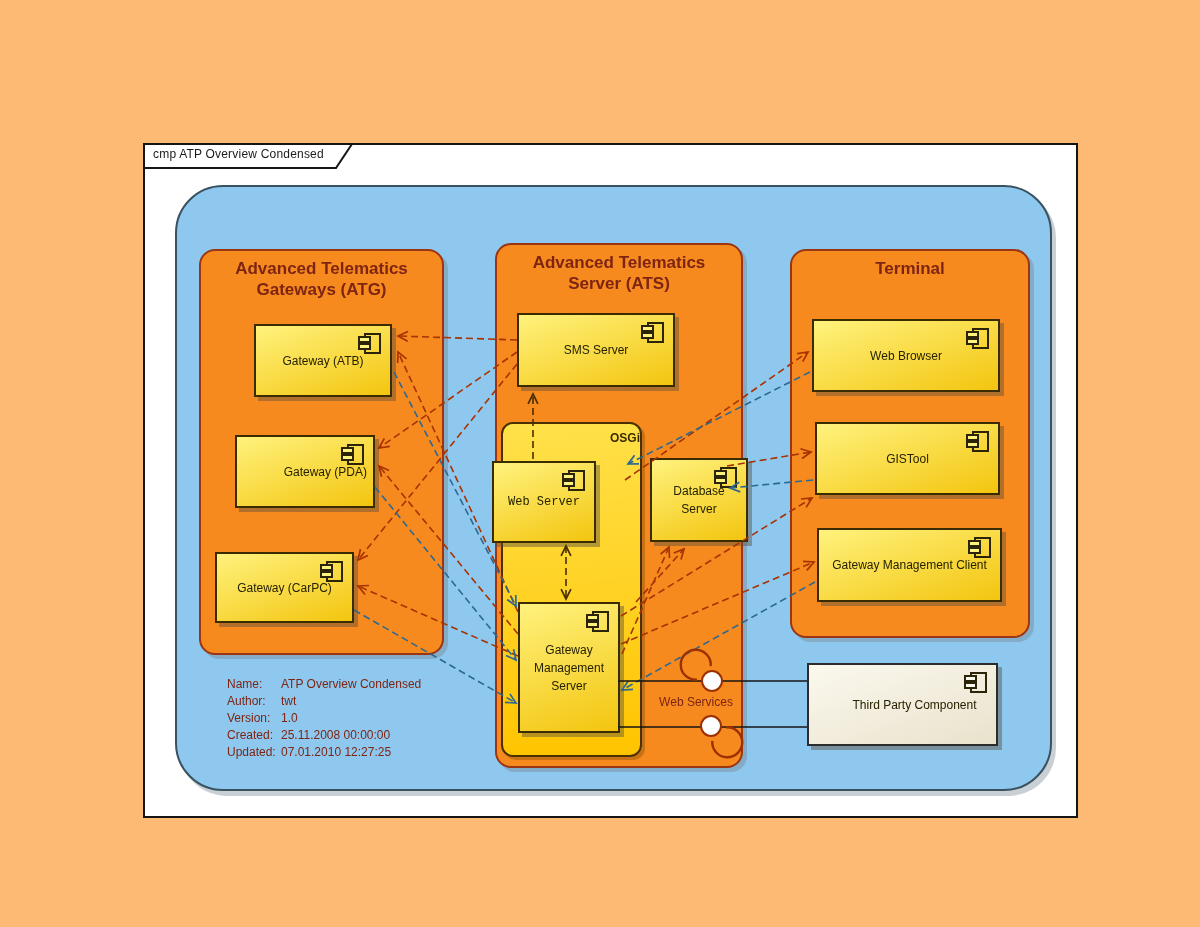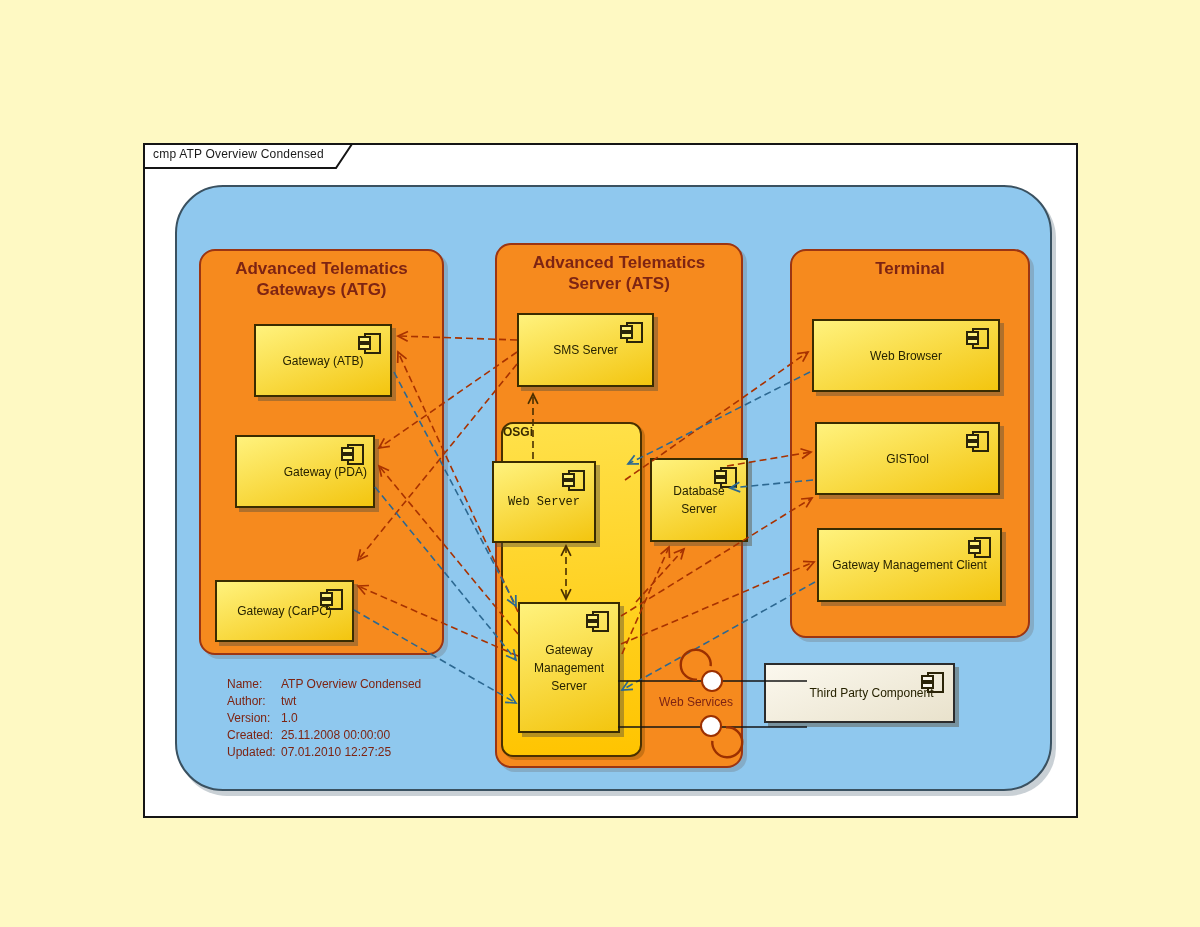--- a/index.html
+++ b/index.html
@@ -1,16 +1,16 @@
 <!DOCTYPE html>
 <html style="--orange: #f68a1e; --platform_blue: #8fc8ee; --component_yellow_light: #fff27d; --component_yellow_deep: #f3c50f; --osgi_yellow_light: #ffe14a; --osgi_yellow_deep: #ffc400; --cream_light: #fbf8ee; --cream_deep: #e9e2cc; --group_border: #9c3512; --title_red: #7d2413; --red_arrow: #a83200; --blue_arrow: #2c6891; --dark_arrow: #4a2f00; --interface_ring: #9c3000;"><head>
 <meta charset="utf-8">
 <style>
   html,body{margin:0;padding:0;background:#fff;}
-  .canvas{position:relative;width:1200px;height:927px;background:#fef9c3;overflow:hidden;
+  .canvas{position:relative;width:1200px;height:927px;background:#fdba74;overflow:hidden;
           font-family:"Liberation Sans","DejaVu Sans",sans-serif;}
 
   
   .frame{position:absolute;left:143px;top:143px;width:931px;height:671px;
          border:2px solid #151515;background:#fff;z-index:0;}
   .frame-tab-label{position:absolute;left:153px;top:147px;width:190px;height:18px;
          font-size:12px;color:#1a1a1a;letter-spacing:.2px;z-index:2;}
 
   
   .platform{position:absolute;left:175px;top:185px;width:873px;height:602px;
@@ -26,21 +26,21 @@
   .group-title{padding:7px 18px 0;text-align:center;font-size:17px;font-weight:bold;
          line-height:1.25;color:var(--title_red,#7d2413);}
   #group-atg{left:199px;top:249px;width:241px;height:402px;}
   #group-ats{left:495px;top:243px;width:244px;height:521px;}
   #group-terminal{left:790px;top:249px;width:236px;height:385px;}
 
   
   .osgi{position:absolute;left:501px;top:422px;width:137px;height:331px;
         background:linear-gradient(175deg,var(--osgi_yellow_light,#ffe14a),var(--osgi_yellow_deep,#ffc400));
         border:2px solid #4a3000;border-radius:12px;box-shadow:3px 3px 0 rgba(120,70,0,.35);z-index:3;}
-  .osgi-label{padding-top:1px;text-align:left;font-size:12px;font-weight:bold;color:#3a2a00;}
+  .osgi-label{padding-top:7px;text-align:right;font-size:12px;font-weight:bold;color:#3a2a00;}
 
   
   .node{position:absolute;display:flex;align-items:center;justify-content:center;
         background:linear-gradient(160deg,var(--component_yellow_light,#fff27d),var(--component_yellow_deep,#f3c50f));
         border:2px solid #3a2c00;box-shadow:4px 4px 0 rgba(90,80,60,.45);z-index:4;
         font-size:12px;color:#262200;text-align:center;line-height:1.5;padding:2px 6px;box-sizing:border-box;}
   .node.cream{background:linear-gradient(160deg,var(--cream_light,#fbf8ee),var(--cream_deep,#e9e2cc));
         border-color:#2c2c2c;}
   .nlabel{display:block;}
 
@@ -92,25 +92,25 @@
 
   <div id="nodes">
       <div class="node" style="left: 254px; top: 324px; width: 138px; height: 73px;">
         <span class="cicon"></span>
         <span class="nlabel">Gateway (ATB)</span>
       </div>
       <div class="node" style="left: 235px; top: 435px; width: 140px; height: 73px; justify-content: flex-end;">
         <span class="cicon"></span>
         <span class="nlabel">Gateway (PDA)</span>
       </div>
-      <div class="node" style="left: 215px; top: 552px; width: 139px; height: 62px; margin-top: 28px;">
+      <div class="node" style="left: 215px; top: 552px; width: 139px; height: 71px;">
         <span class="cicon"></span>
         <span class="nlabel">Gateway (CarPC)</span>
       </div>
-      <div class="node" style="left: 517px; top: 313px; width: 137px; height: 74px;">
+      <div class="node" style="left: 517px; top: 313px; width: 158px; height: 74px;">
         <span class="cicon"></span>
         <span class="nlabel">SMS Server</span>
       </div>
       <div class="node" style="left: 492px; top: 461px; width: 104px; height: 82px; font-family: Liberation Mono, monospace;">
         <span class="cicon"></span>
         <span class="nlabel">Web Server</span>
       </div>
       <div class="node" style="left: 650px; top: 458px; width: 98px; height: 84px;">
         <span class="cicon"></span>
         <span class="nlabel">Database Server</span>
@@ -124,21 +124,21 @@
         <span class="nlabel">Web Browser</span>
       </div>
       <div class="node" style="left: 815px; top: 422px; width: 185px; height: 73px;">
         <span class="cicon"></span>
         <span class="nlabel">GISTool</span>
       </div>
       <div class="node" style="left: 817px; top: 528px; width: 185px; height: 74px;">
         <span class="cicon"></span>
         <span class="nlabel">Gateway Management Client</span>
       </div>
-      <div class="node cream" style="left: 764px; top: 663px; width: 191px; height: 60px; padding-left: 30px;">
+      <div class="node cream" style="left: 807px; top: 663px; width: 191px; height: 83px; padding-left: 30px;">
         <span class="cicon"></span>
         <span class="nlabel">Third Party Component</span>
       </div>
     </div>
 
   <div class="metadata" id="metadata">
       <div class="mrow">
         <span class="mlabel">Name:</span>
         <span class="mvalue">ATP Overview Condensed</span>
       </div>

